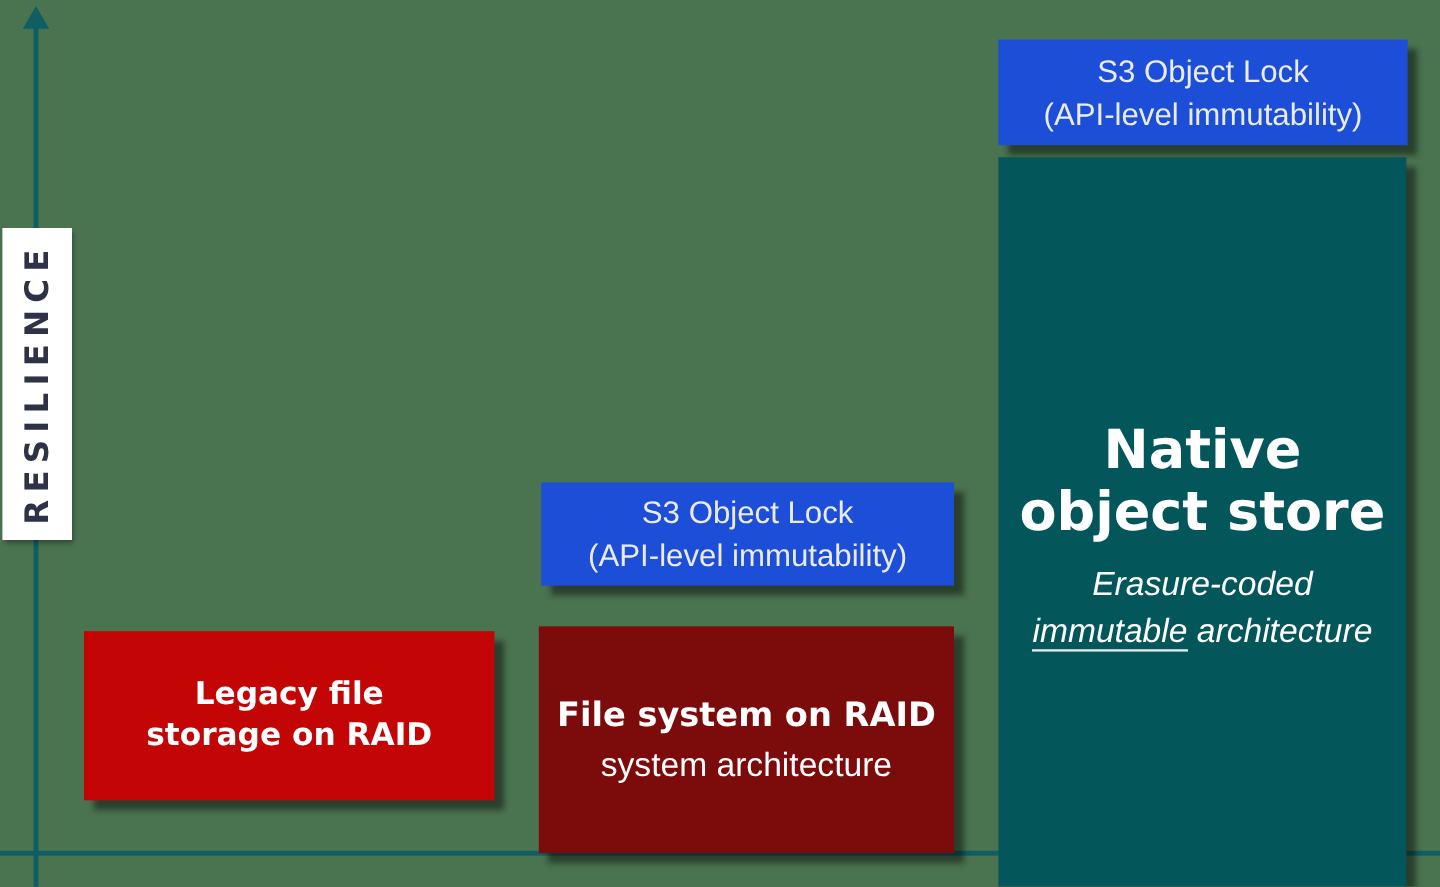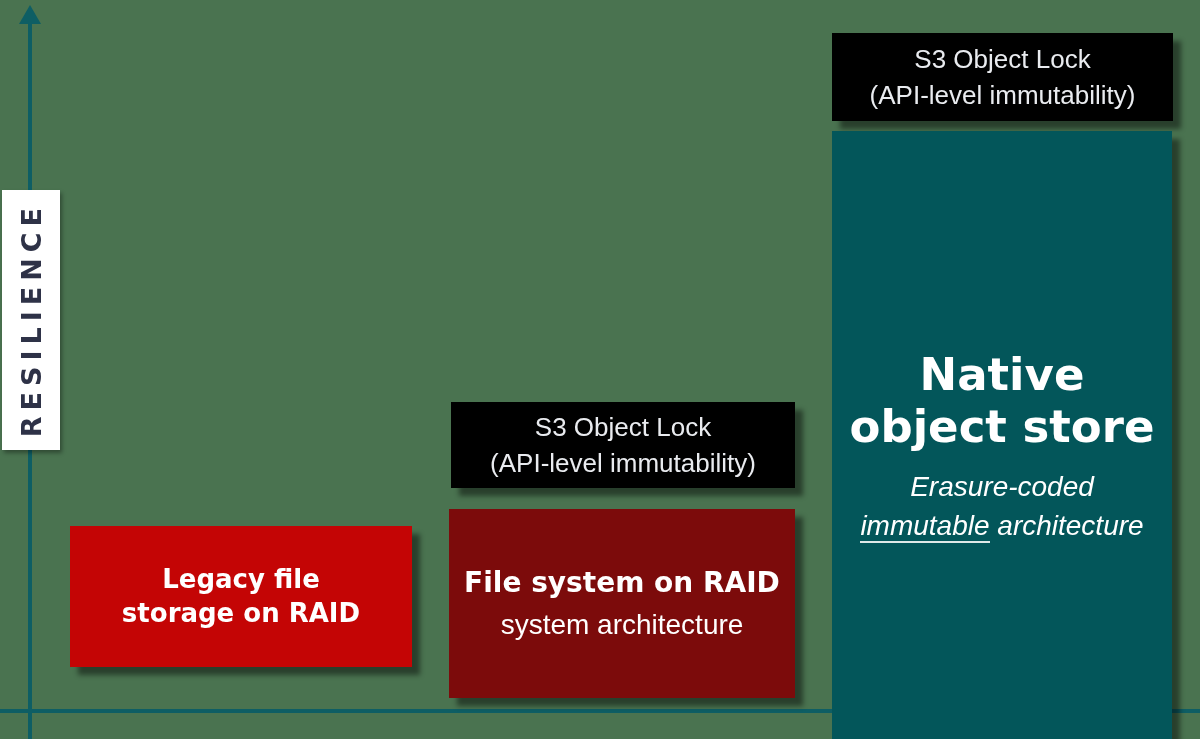--- a/index.html
+++ b/index.html
@@ -60,39 +60,39 @@
     box-shadow: 8px 8px 5px rgba(0,0,0,0.45);
     display: flex;
     flex-direction: column;
     justify-content: center;
     align-items: center;
     text-align: center;
     color: #ffffff;
   }
   
   .cap {
-    background: #000000;
+    background: #1d4ed8;
     color: #e9ebef;
     font-family: "Liberation Sans", sans-serif;
     font-size: 26px;
     line-height: 1.4;
     font-weight: 400;
   }
   .cap-mid   { left: 451px; top: 402px; width: 344px; height: 86px; }
   .cap-right { left: 832px; top: 33px;  width: 341px; height: 88px; }
   
   .bar-legacy {
     left: 70px; top: 526px; width: 342px; height: 141px;
     background: #c40505;
     font-weight: bold;
     font-size: 26px;
     line-height: 1.3;
   }
   .bar-filesystem {
-    left: 449px; top: 509px; width: 346px; height: 189px;
+    left: 449px; top: 522px; width: 346px; height: 189px;
     background: #7c0b0b;
   }
   .bar-filesystem .bar-title {
     font-weight: bold;
     font-size: 28px;
     line-height: 1.2;
   }
   .bar-filesystem .bar-subtitle {
     font-family: "Liberation Sans", sans-serif;
     font-size: 28px;

